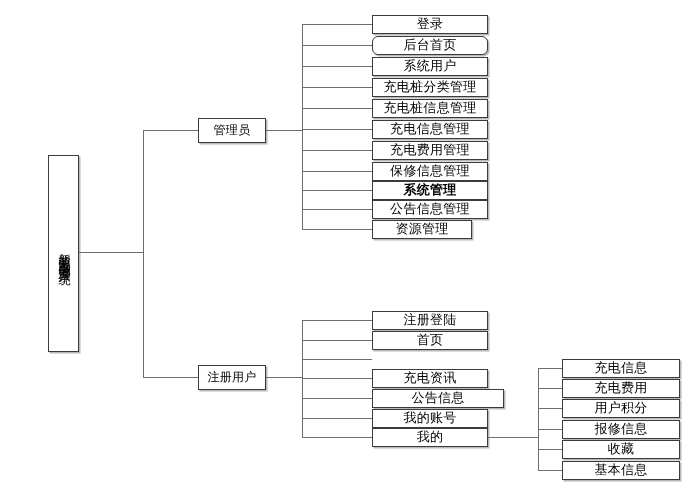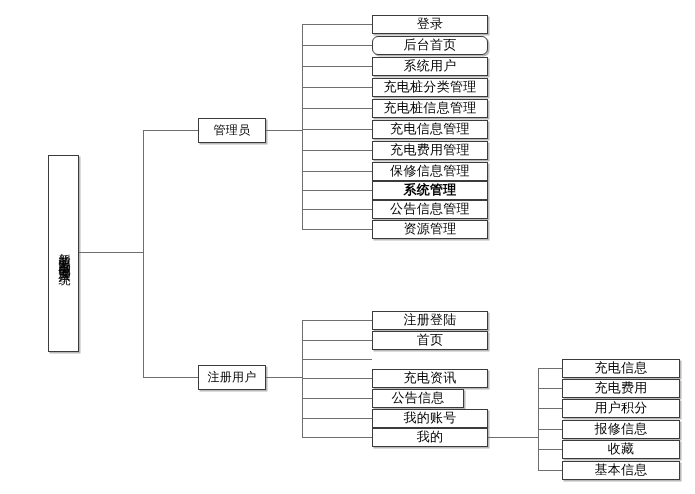--- a/index.html
+++ b/index.html
@@ -97,39 +97,39 @@
   <div class="node" style="left:372px; top:15px;  width:116px; height:19px;">登录</div>
   <div class="node" style="left:372px; top:36px;  width:116px; height:19px;border-radius:6px;">后台首页</div>
   <div class="node" style="left:372px; top:57px;  width:116px; height:19px;">系统用户</div>
   <div class="node" style="left:372px; top:78px;  width:116px; height:19px;">充电桩分类管理</div>
   <div class="node" style="left:372px; top:99px;  width:116px; height:19px;">充电桩信息管理</div>
   <div class="node" style="left:372px; top:120px; width:116px; height:19px;">充电信息管理</div>
   <div class="node" style="left:372px; top:141px; width:116px; height:19px;">充电费用管理</div>
   <div class="node" style="left:372px; top:162px; width:116px; height:19px;">保修信息管理</div>
   <div class="node" style="left:372px; top:181px; width:116px; height:19px;font-weight:bold;">系统管理</div>
   <div class="node" style="left:372px; top:200px; width:116px; height:19px;">公告信息管理</div>
-  <div class="node" style="left:372px; top:220px; width:116px; height:19px;text-align:center;">资源管理</div>
+  <div class="node" style="left:372px; top:220px; width:100px; height:19px;text-align:center;">资源管理</div>
 
   <div class="node mid" style="left:198px; top:365px; width:68px; height:25px;">注册用户</div>
 
   <div class="line-h" style="left:266px; top:377px; width:36px;"></div>
   <div class="line-v" style="left:302px; top:320px; height:117px;"></div>
 
   <div class="line-h" style="left:302px; top:320px; width:70px;"></div>
   <div class="line-h" style="left:302px; top:340px; width:70px;"></div>
   <div class="line-h" style="left:302px; top:359px; width:70px;"></div>
   <div class="line-h" style="left:302px; top:378px; width:70px;"></div>
   <div class="line-h" style="left:302px; top:398px; width:70px;"></div>
   <div class="line-h" style="left:302px; top:418px; width:70px;"></div>
   <div class="line-h" style="left:302px; top:437px; width:70px;"></div>
 
   <div class="node" style="left:372px; top:311px; width:116px; height:19px;">注册登陆</div>
   <div class="node" style="left:372px; top:331px; width:116px; height:19px;">首页</div>
   <div class="node" style="left:372px; top:369px; width:116px; height:19px;">充电资讯</div>
-  <div class="node" style="left:372px; top:389px; width:92px; height:19px;">公告信息</div>
+  <div class="node" style="left:372px; top:389px; width:132px; height:19px;">公告信息</div>
   <div class="node" style="left:372px; top:409px; width:116px; height:19px;">我的账号</div>
   <div class="node" style="left:372px; top:428px; width:116px; height:19px;">我的</div>
 
   <div class="line-h" style="left:488px; top:437px; width:50px;"></div>
   <div class="line-v" style="left:538px; top:368px; height:102px;"></div>
 
   <div class="line-h" style="left:538px; top:368px; width:24px;"></div>
   <div class="line-h" style="left:538px; top:388px; width:24px;"></div>
   <div class="line-h" style="left:538px; top:408px; width:24px;"></div>
   <div class="line-h" style="left:538px; top:429px; width:24px;"></div>

